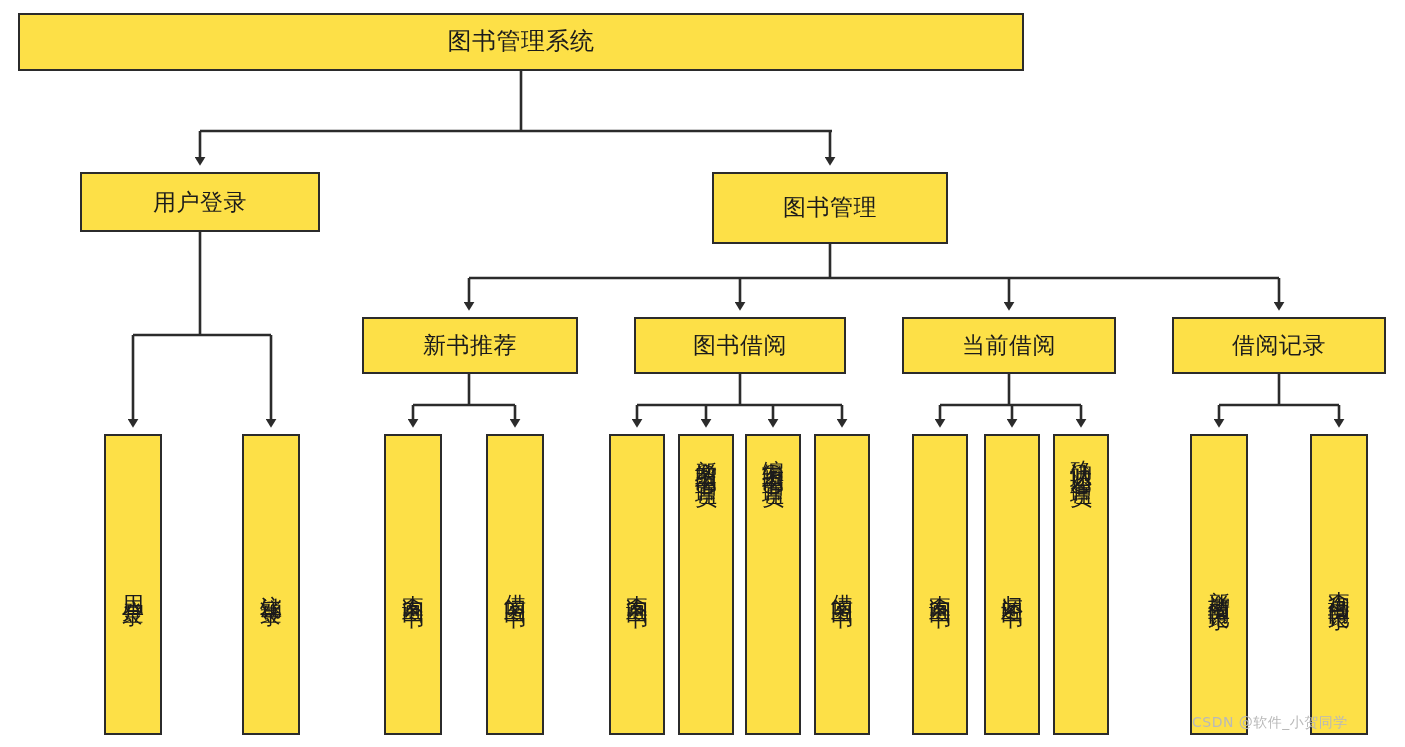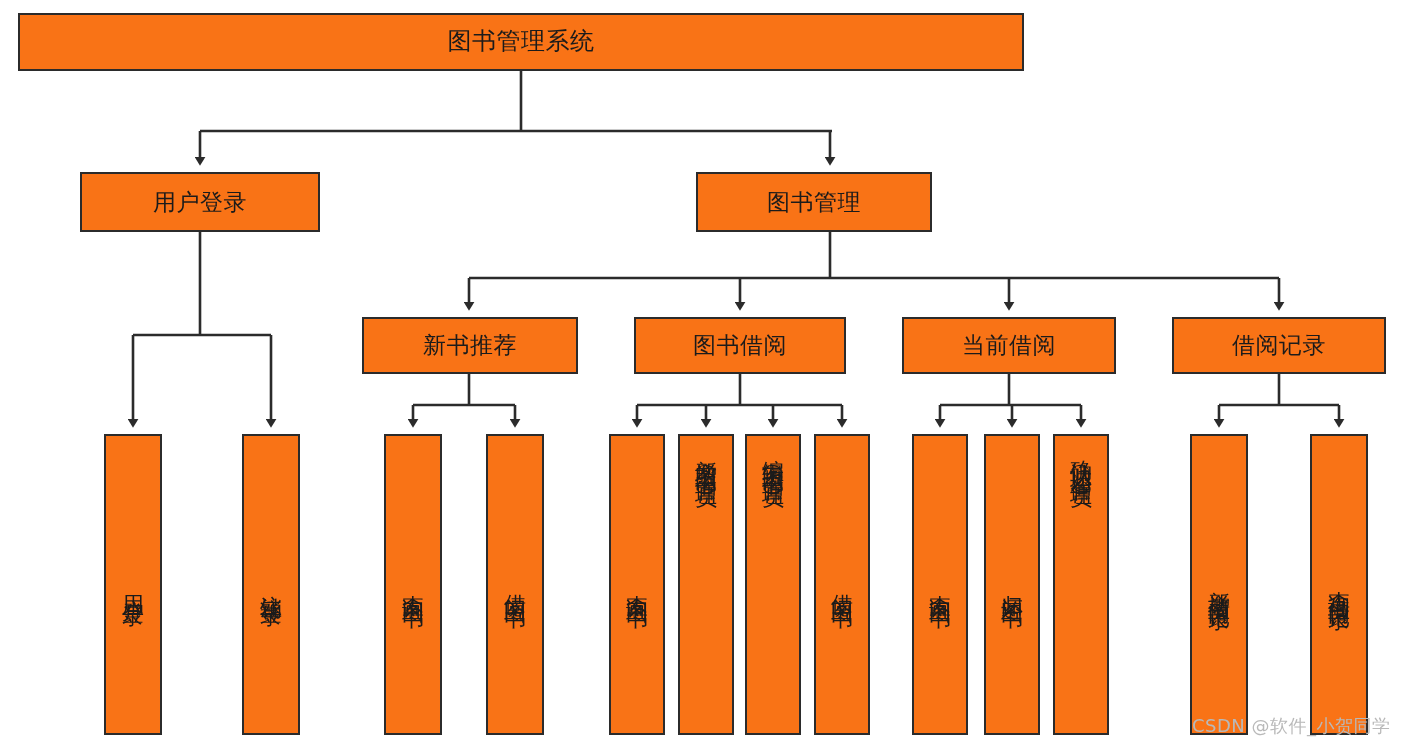--- a/index.html
+++ b/index.html
@@ -22,21 +22,21 @@
     position: absolute;
     left: 0;
     top: 0;
     width: 1405px;
     height: 747px;
   }
   .node-box {
     position: absolute;
     box-sizing: border-box;
     border: 2px solid #2b2b2b;
-    background: #f97316;
+    background: #fde047;
     display: flex;
     align-items: center;
     justify-content: center;
   }
   .node-label {
     color: #1b1b1b;
     text-align: center;
     line-height: 1.08;
     white-space: nowrap;
   }
@@ -60,21 +60,21 @@
     writing-mode: vertical-rl;
     text-orientation: upright;
     font-size: 22px;
     letter-spacing: 4px;
     line-height: 1;
     display: block;
   }
   .watermark {
     position: absolute;
     color: #b9b9b9;
-    font-size: 18px;
+    font-size: 14px;
     white-space: nowrap;
     letter-spacing: 0.5px;
   }
 </style>
 </head>
 <body>
 
 <div id="diagram-root">
 
   <svg id="diagram-svg" viewBox="0 0 1405 747" xmlns="http://www.w3.org/2000/svg">
@@ -140,21 +140,21 @@
     </g>
   </svg>
 
   <div class="node-box h-node root" style="left:18px;top:13px;width:1006px;height:58px;">
     <span class="node-label">图书管理系统</span>
   </div>
 
   <div class="node-box h-node" style="left:80px;top:172px;width:240px;height:60px;">
     <span class="node-label">用户登录</span>
   </div>
-  <div class="node-box h-node" style="left:696px;top:172px;width:236px;height:60px;">
+  <div class="node-box h-node" style="left:712px;top:172px;width:236px;height:72px;font-family:Liberation Serif, serif;">
     <span class="node-label">图书管理</span>
   </div>
 
   <div class="node-box h-node" style="left:362px;top:317px;width:216px;height:57px;">
     <span class="node-label">新书推荐</span>
   </div>
   <div class="node-box h-node" style="left:634px;top:317px;width:212px;height:57px;">
     <span class="node-label">图书借阅</span>
   </div>
   <div class="node-box h-node" style="left:1172px;top:317px;width:214px;height:57px;">

